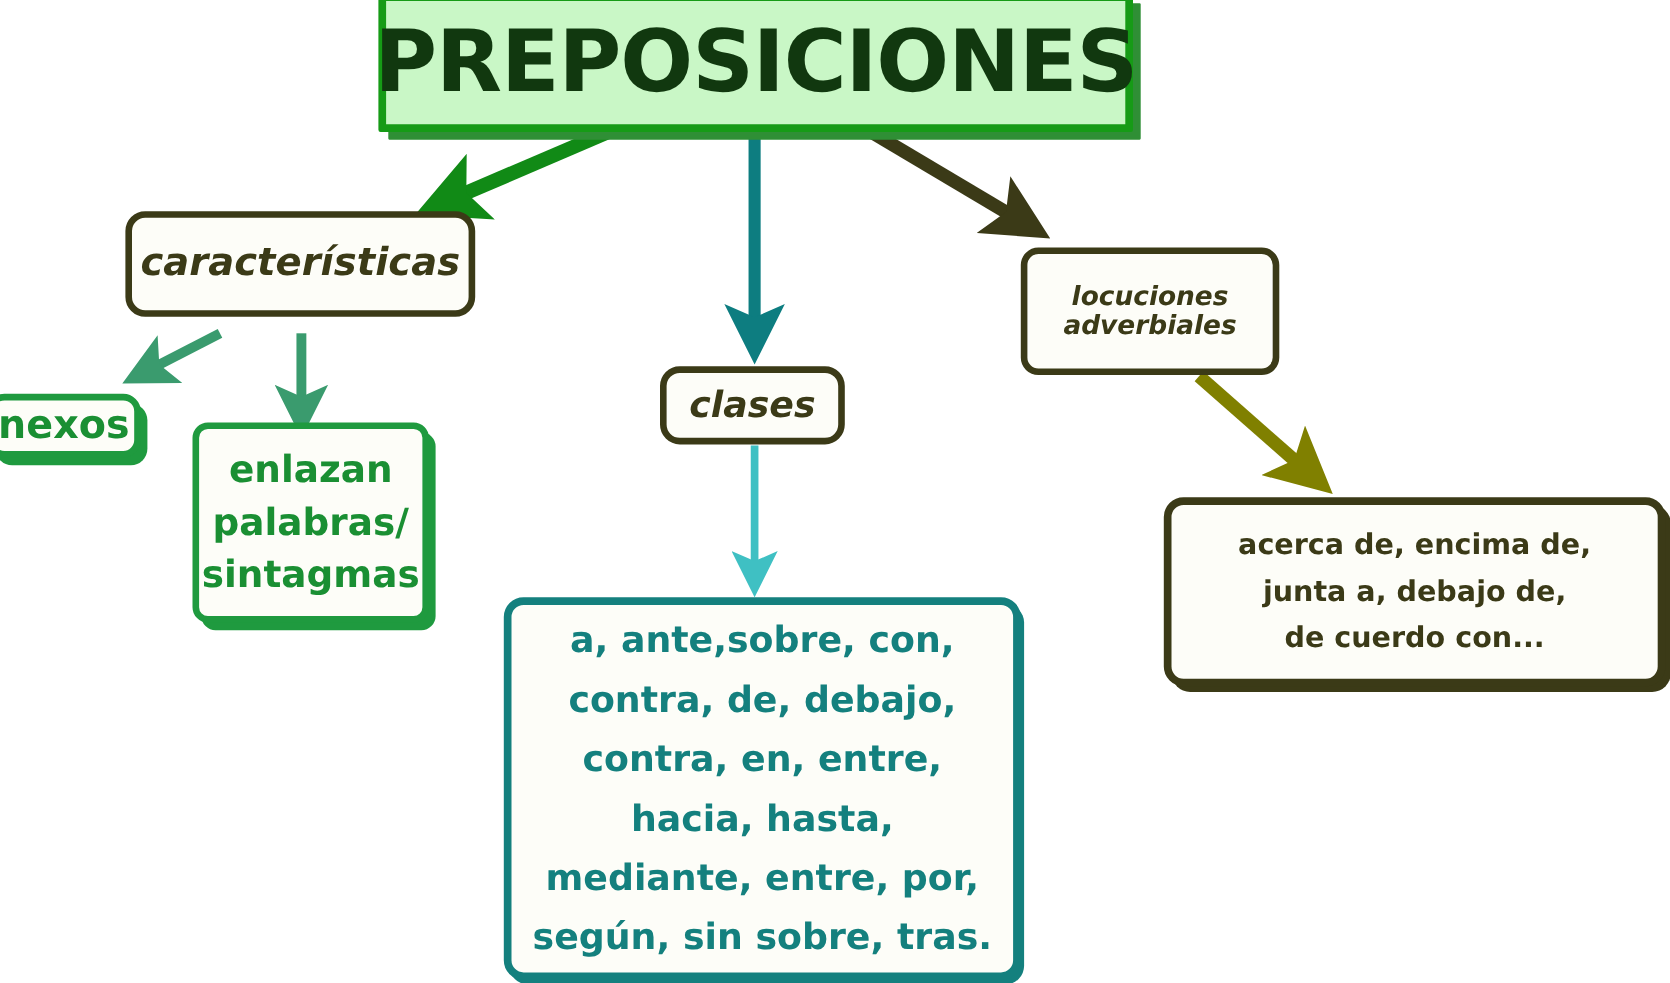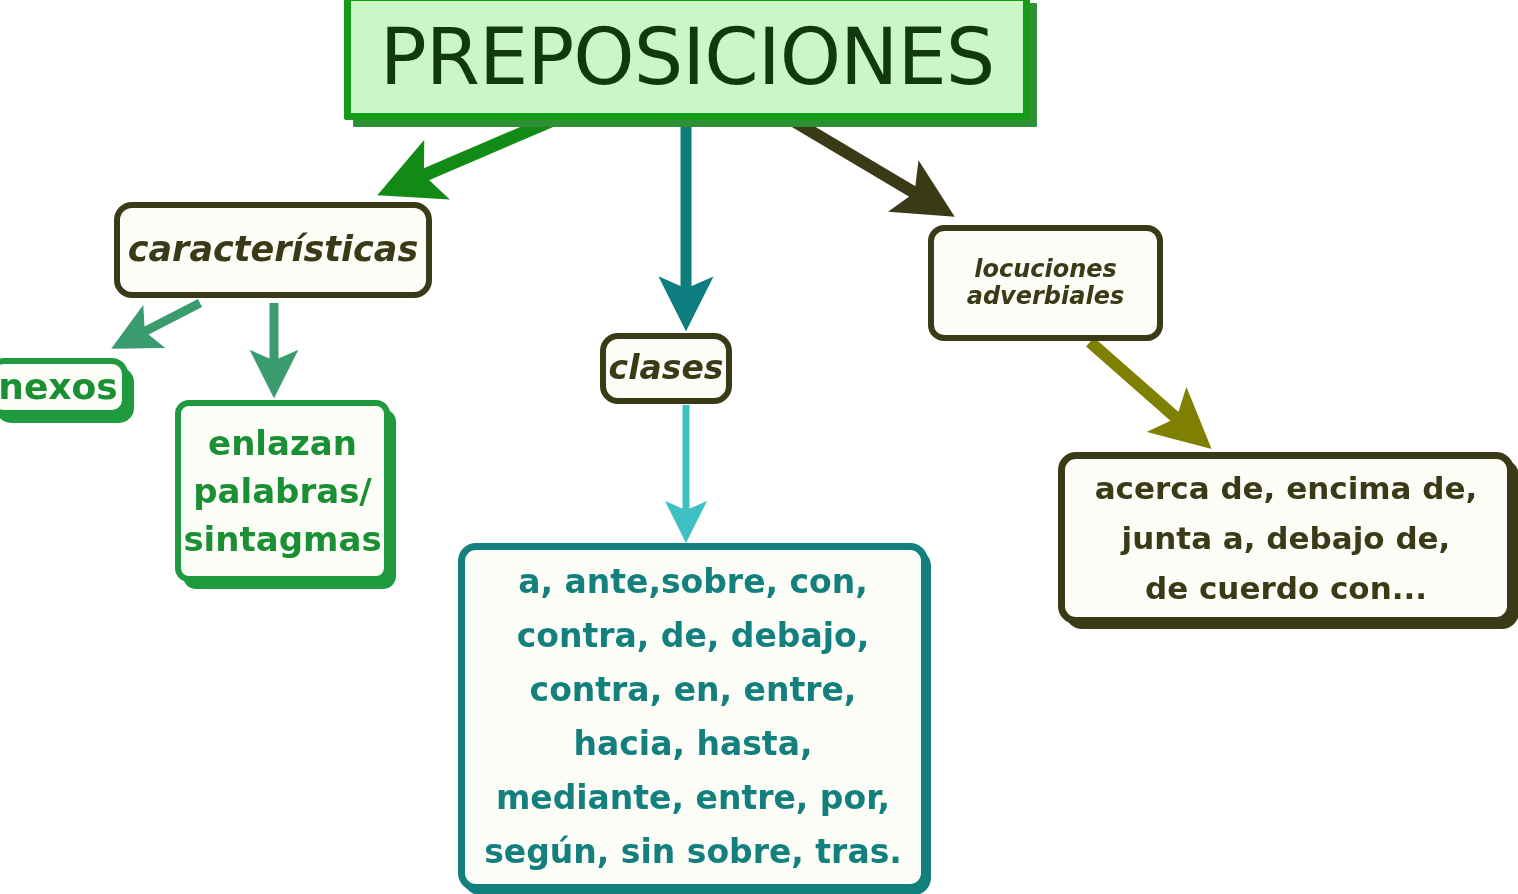--- a/index.html
+++ b/index.html
@@ -50,21 +50,21 @@
     width: 686px;
     height: 126px;
     background: #c9f7c6;
     border: 7px solid #169b16;
     border-radius: 2px;
     box-shadow: 8px 8px 0 -1px #2f8f35;
   }
   #node-title .label {
     font-family: "DejaVu Sans", sans-serif;
     font-size: 78px;
-    font-weight: 400;
+    font-weight: 700;
     letter-spacing: -1px;
     color: #11380f;
     line-height: 1;
     white-space: nowrap;
   }
 
   
   .node-olive {
     border: 6px solid #3b3a17;
     border-radius: 18px;
@@ -72,31 +72,31 @@
   .node-olive .label {
     font-size: 34px;
     font-style: italic;
     font-weight: 700;
     color: #3b3a17;
     line-height: 1.12;
   }
 
   #node-caracteristicas {
     left: 114px;
-    top: 202px;
+    top: 192px;
     width: 318px;
     height: 96px;
     text-align: center;
   }
   #node-caracteristicas .label { font-size: 35px; }
 
   #node-clases {
     left: 600px;
     top: 333px;
-    width: 132px;
+    width: 168px;
     height: 71px;
   }
   #node-clases .label { font-size: 33px; }
 
   #node-locuciones {
     left: 928px;
     top: 225px;
     width: 235px;
     height: 116px;
     border-radius: 16px;
@@ -119,21 +119,21 @@
   #node-nexos {
     left: -12px;
     top: 358px;
     width: 140px;
     height: 58px;
   }
   #node-nexos .label { font-size: 36px; }
 
   #node-enlazan {
     left: 175px;
-    top: 400px;
+    top: 384px;
     width: 215px;
     height: 182px;
     border-radius: 14px;
     text-align: center;
   }
   #node-enlazan .label { font-size: 34px; }
 
   
   #node-prepositions {
     left: 458px;
@@ -156,21 +156,21 @@
   #node-locutions-list {
     left: 1058px;
     top: 452px;
     width: 456px;
     height: 172px;
     border: 7px solid #3b3a17;
     border-radius: 18px;
     box-shadow: 6px 6px 0 -1px #3b3a17;
   }
   #node-locutions-list .label {
-    font-size: 31px;
+    font-size: 26px;
     font-weight: 700;
     color: #3b3a17;
     line-height: 1.62;
     padding: 0 12px;
   }
 
   .label { display: block; }
 </style>
 </head>
 <body>

